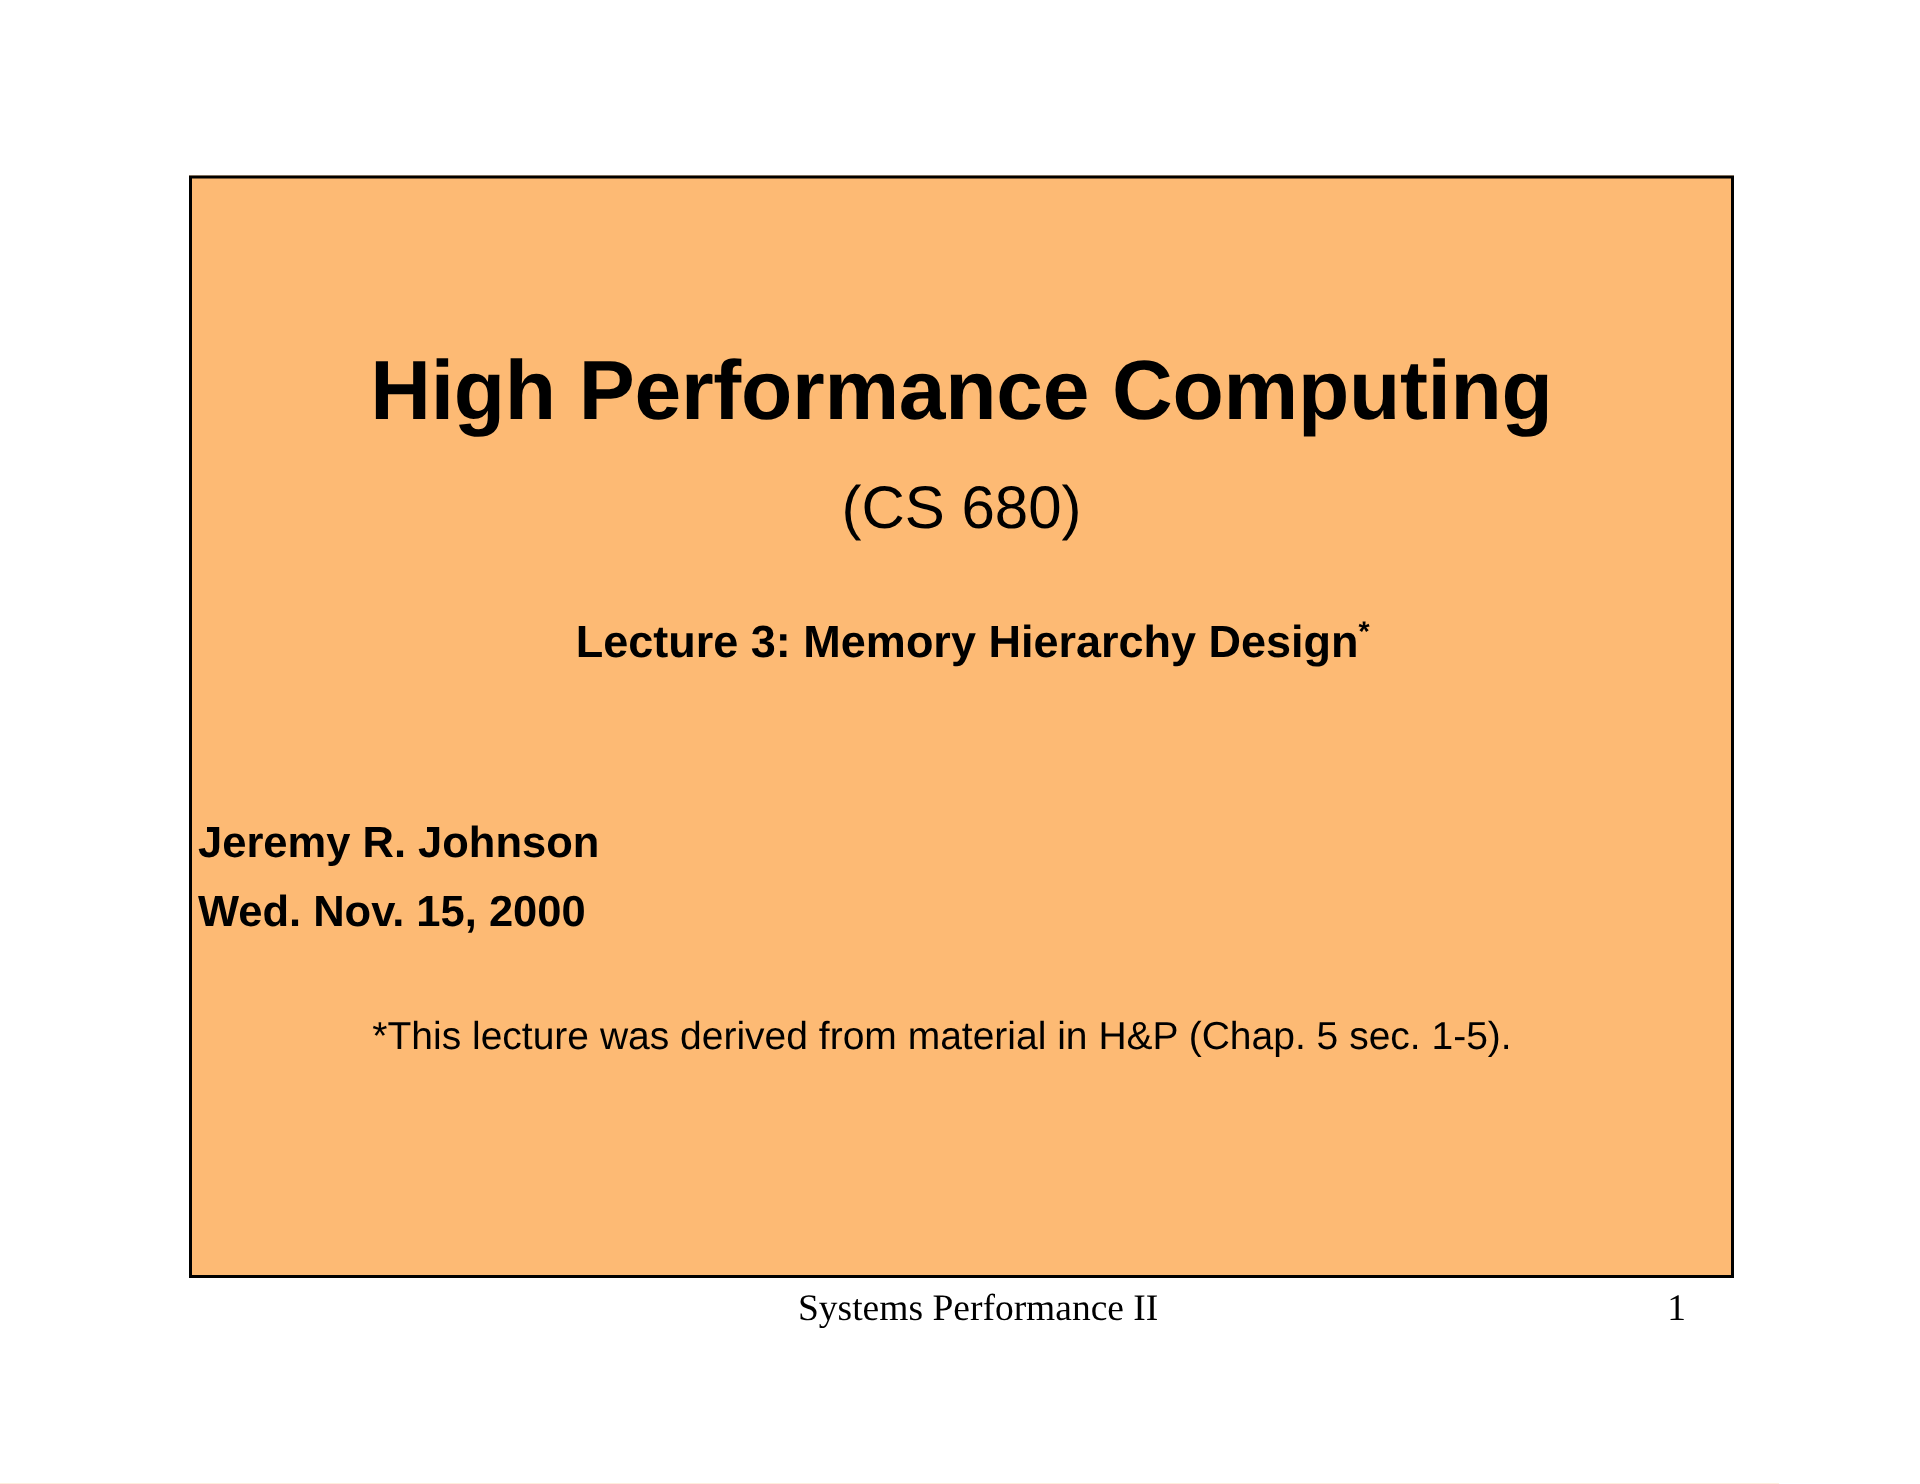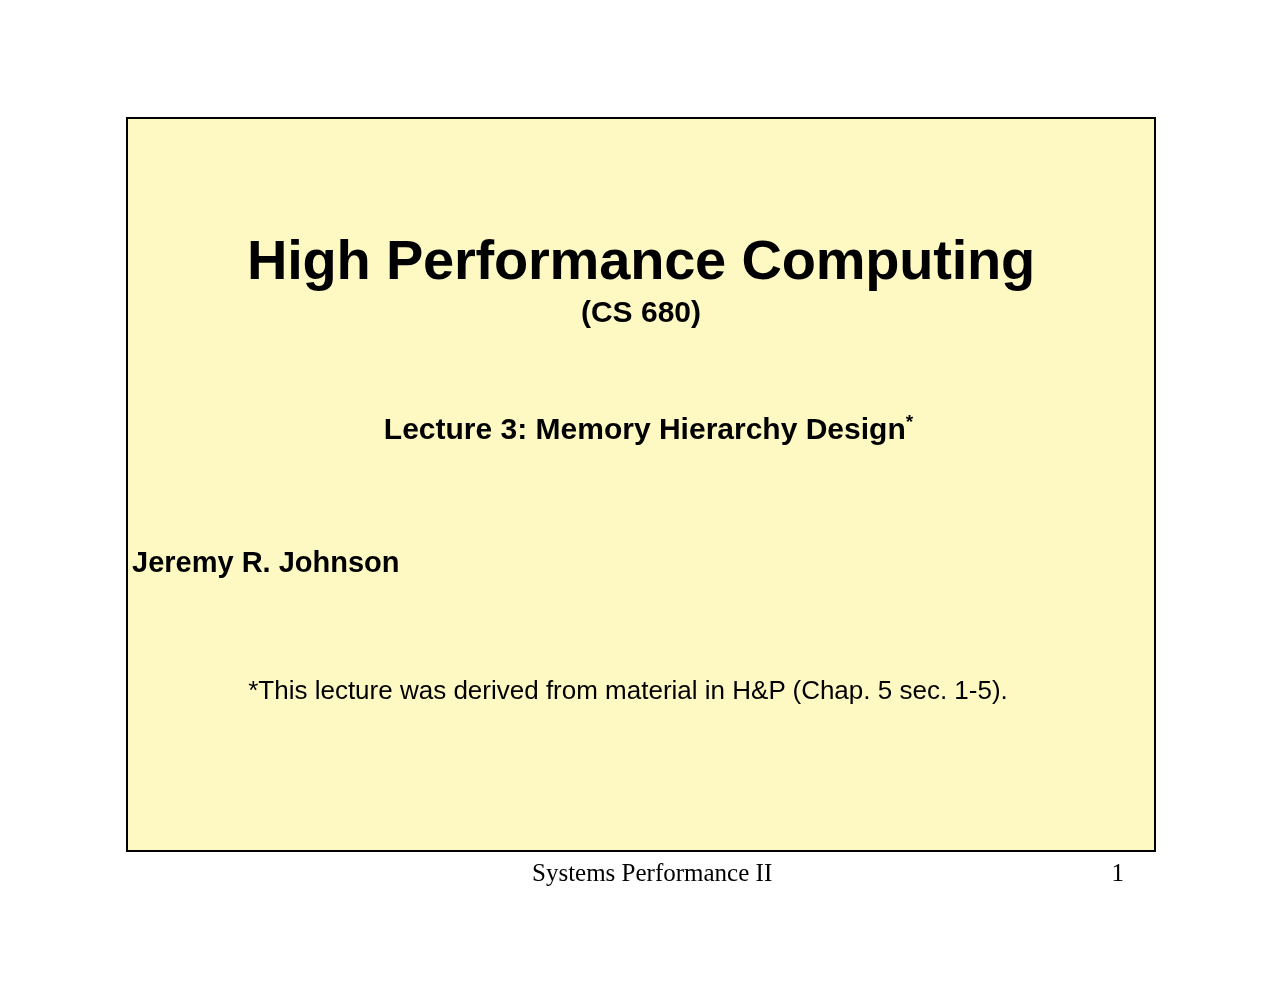--- a/index.html
+++ b/index.html
@@ -26,21 +26,21 @@
 
   
   #slide-frame {
     position: absolute;
     left: 126px;
     top: 117px;
     width: 1030px;
     height: 735px;
     box-sizing: border-box;
     border: 2px solid #000000;
-    background: #fef9c3;
+    background: #fdba74;
   }
 
   .slide-body {
     position: relative;
     width: 100%;
     height: 100%;
   }
 
   
   #title-block {
@@ -51,24 +51,24 @@
     text-align: center;
   }
   #slide-title {
     font-size: 56px;
     font-weight: bold;
     line-height: 1.05;
     letter-spacing: -0.2px;
     white-space: nowrap;
   }
   #slide-subtitle {
-    font-size: 30px;
-    font-weight: bold;
+    font-size: 40px;
+    font-weight: normal;
     line-height: 1.2;
-    margin-top: 4px;
+    margin-top: 25px;
   }
 
   
   #lecture-line {
     position: absolute;
     left: 0;
     top: 293px;
     width: 100%;
     text-align: center;
     font-size: 30px;
@@ -147,20 +147,21 @@
 
       <div id="title-block">
         <div id="slide-title">High Performance Computing</div>
         <div id="slide-subtitle">(CS 680)</div>
       </div>
 
       <div id="lecture-line"><span>Lecture 3:  Memory Hierarchy Design</span><span class="footnote-marker">*</span></div>
 
       <div id="author-block">
         <div id="author-name">Jeremy R. Johnson</div>
+        <div id="lecture-date">Wed. Nov. 15, 2000</div>
       </div>
 
       <div id="footnote">*This lecture was derived from material in H&amp;P (Chap. 5 sec. 1-5).</div>
 
     </div>
   </div>
 
   <div id="slide-footer">
     <div id="footer-course">Systems Performance II</div>
     <div id="footer-page-number">1</div>

